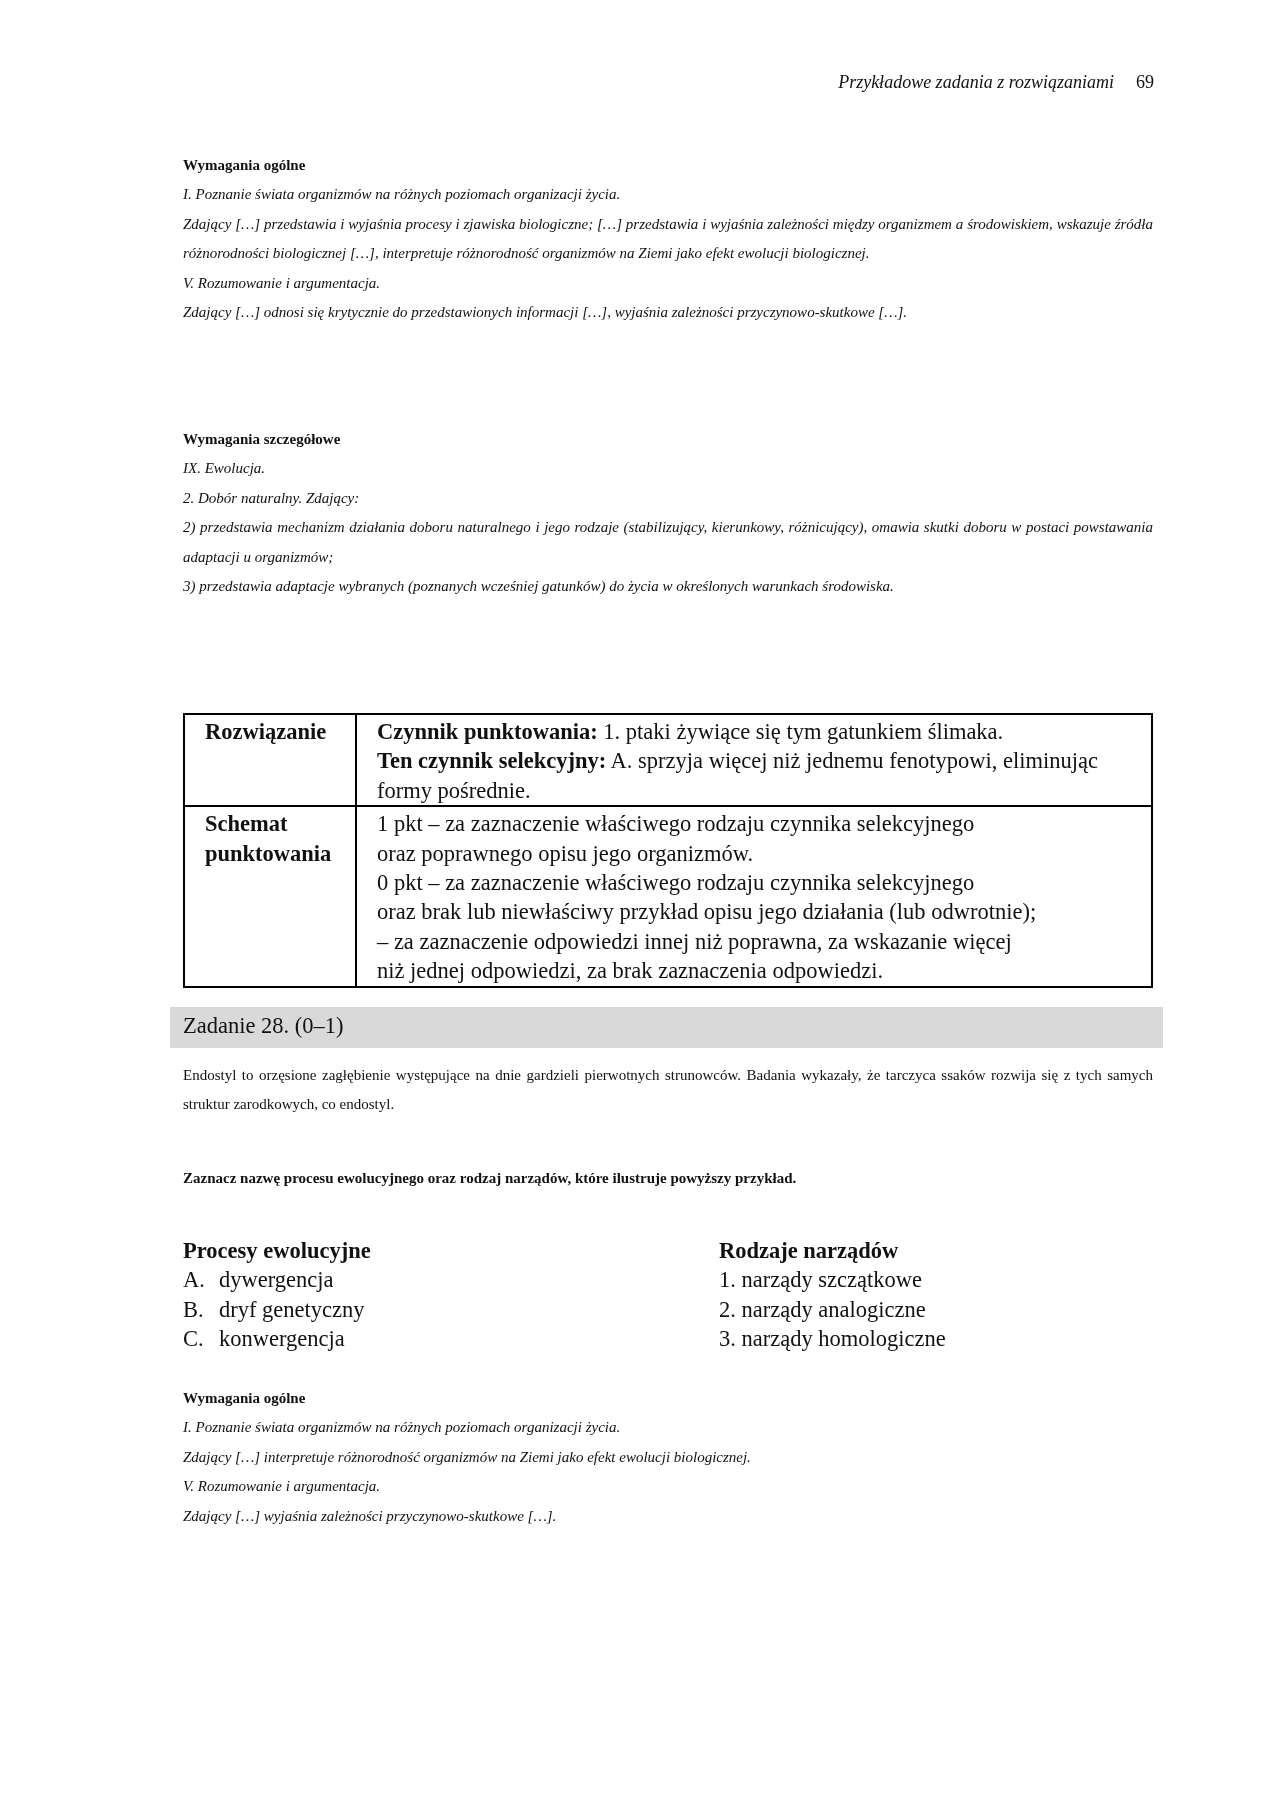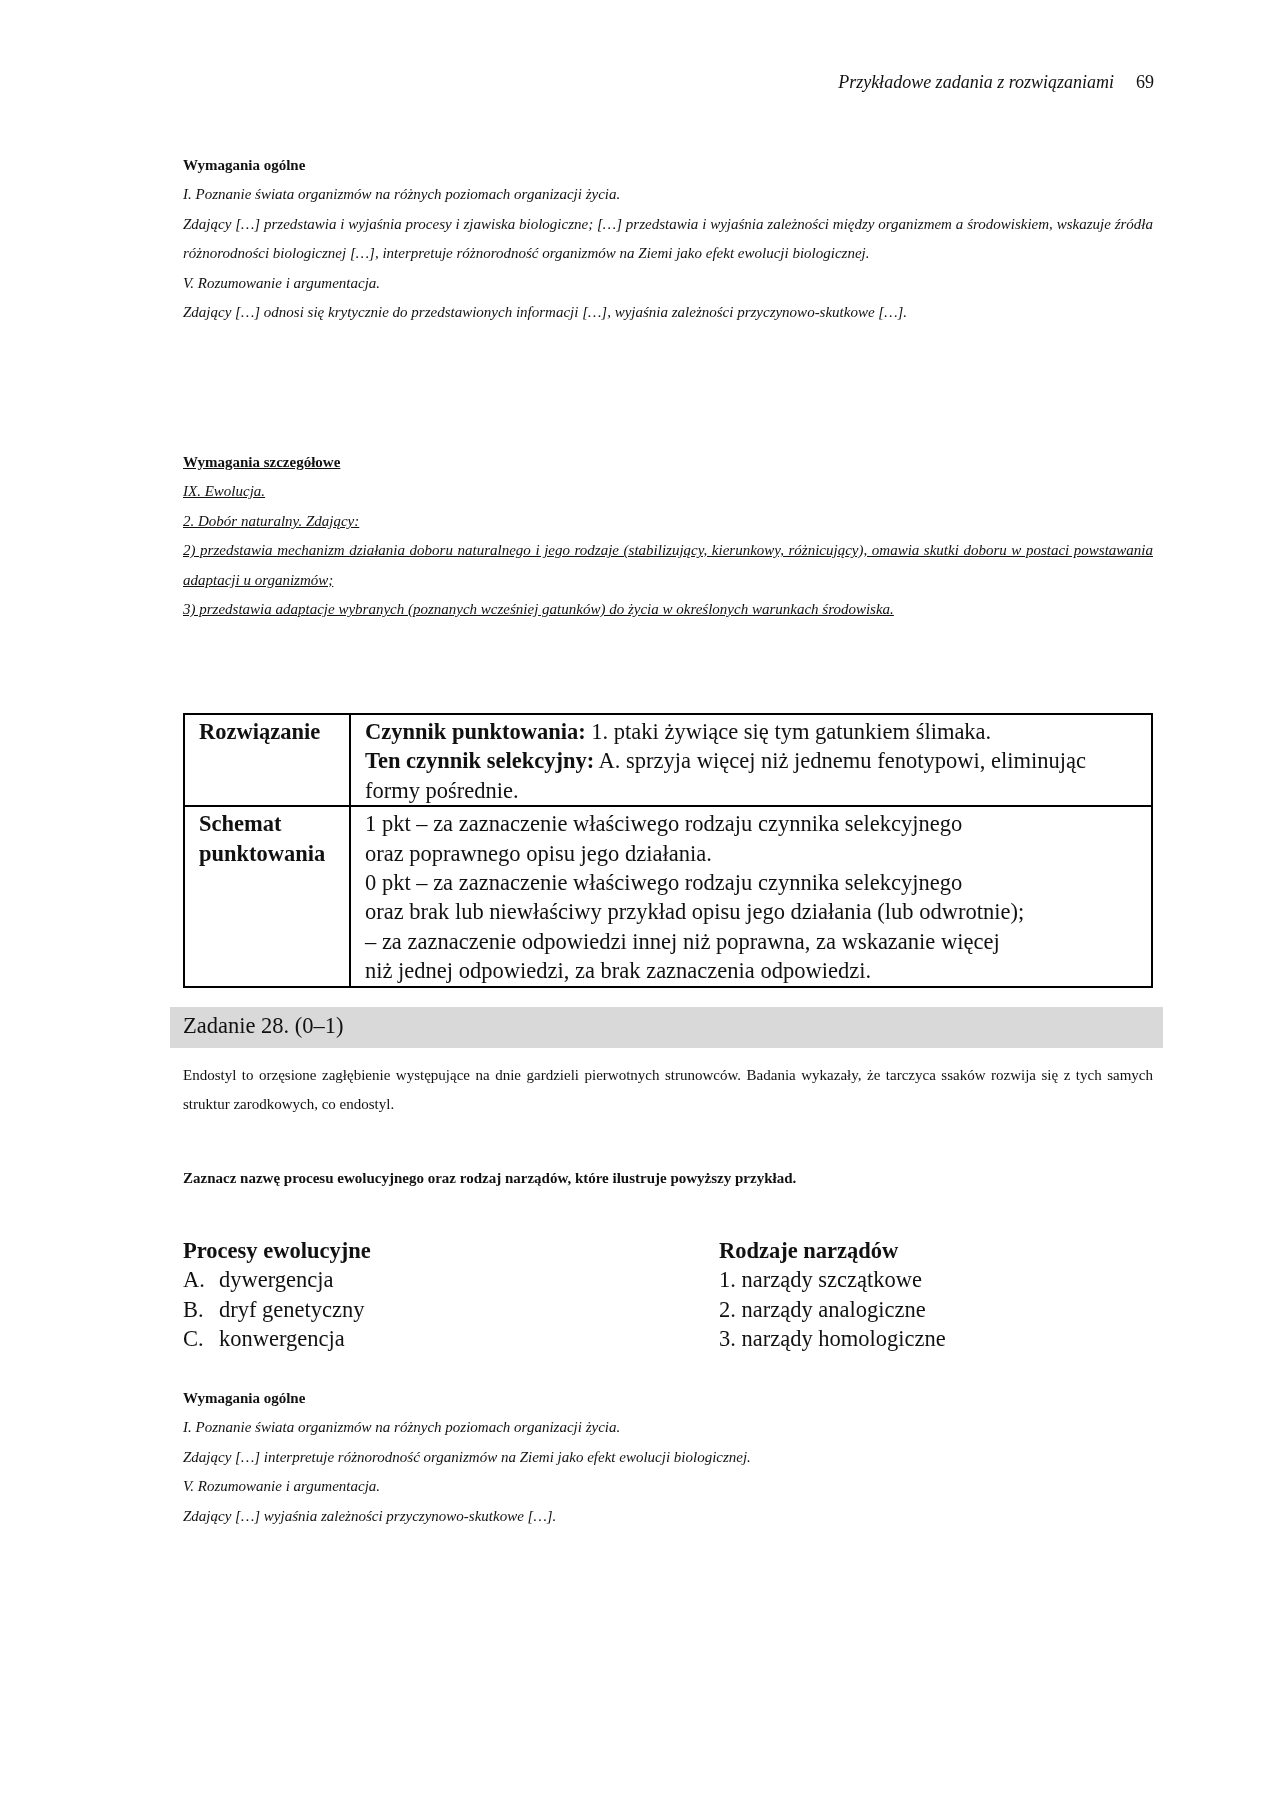--- a/index.html
+++ b/index.html
@@ -7,21 +7,21 @@
          font-family: "Liberation Serif", serif; color: #111; }
   .page { position: absolute; left: 0; top: 0; width: 1272px; height: 1800px; border-radius: 6px; }
   .running-head { position: absolute; top: 72px; right: 118px; font-size: 18px; font-style: italic; }
   .running-head .pg { font-style: normal; margin-left: 22px; }
   .block { position: absolute; left: 183px; width: 970px; font-size: 15px; line-height: 29.4px; }
   .h { font-weight: bold; }
   .i { font-style: italic; }
   .j { text-align: justify; text-align-last: left; }
   table.sol { position: absolute; left: 183px; top: 713px; width: 970px; border-collapse: collapse;
               font-size: 22.5px; line-height: 29.4px; }
-  table.sol td { border: 2px solid #000; vertical-align: top; padding: 2px 8px 0 14px; }
+  table.sol td { border: 2px solid #000; vertical-align: top; padding: 2px 8px 0 20px; }
   table.sol td.lab { width: 142px; font-weight: bold; }
   .task-band { position: absolute; left: 170px; top: 1007px; width: 993px; height: 41px; background: #d9d9d9; }
   .task-band span { position: absolute; left: 13px; top: 6px; font-size: 22.5px; font-weight: normal; }
   .cols { position: absolute; left: 183px; top: 1236px; width: 970px; font-size: 22.5px; line-height: 29.4px; }
   .col { position: absolute; top: 0; }
   .col.left { left: 0; } .col.right { left: 488px; margin-left: 48px; }
   .opt-letter { display: inline-block; width: 36px; }
 </style>
 </head>
 <body>
@@ -33,21 +33,21 @@
   </div>
 
   <div class="block" style="top:151px;">
     <div class="h">Wymagania ogólne</div>
     <div class="i">I. Poznanie świata organizmów na różnych poziomach organizacji życia.</div>
     <div class="i j">Zdający […] przedstawia i wyjaśnia procesy i zjawiska biologiczne; […] przedstawia i wyjaśnia zależności między organizmem a środowiskiem, wskazuje źródła różnorodności biologicznej […], interpretuje różnorodność organizmów na Ziemi jako efekt ewolucji biologicznej.</div>
     <div class="i">V. Rozumowanie i argumentacja.</div>
     <div class="i j">Zdający […] odnosi się krytycznie do przedstawionych informacji […], wyjaśnia zależności przyczynowo-skutkowe […].</div>
   </div>
 
-  <div class="block" style="top:448px;text-decoration:underline;">
+  <div class="block" style="top:425px;">
     <div class="h">Wymagania szczegółowe</div>
     <div class="i">IX. Ewolucja.</div>
     <div class="i">2. Dobór naturalny. Zdający:</div>
     <div class="i j">2) przedstawia mechanizm działania doboru naturalnego i jego rodzaje (stabilizujący, kierunkowy, różnicujący), omawia skutki doboru w postaci powstawania adaptacji u organizmów;</div>
     <div class="i j">3) przedstawia adaptacje wybranych (poznanych wcześniej gatunków) do życia w określonych warunkach środowiska.</div>
   </div>
 
   <table class="sol">
     <tbody>
         <tr>
@@ -57,21 +57,21 @@
         <div><b>Ten czynnik selekcyjny:</b><span> A. sprzyja więcej niż jednemu fenotypowi, eliminując formy pośrednie.</span></div>
       </td>
     </tr>
     <tr>
       <td class="lab">
         <div>Schemat</div>
         <div>punktowania</div>
       </td>
       <td>
         <div>1 pkt – za zaznaczenie właściwego rodzaju czynnika selekcyjnego</div>
-        <div>oraz poprawnego opisu jego działania.</div>
+        <div>oraz poprawnego opisu jego organizmów.</div>
         <div>0 pkt – za zaznaczenie właściwego rodzaju czynnika selekcyjnego</div>
         <div>oraz brak lub niewłaściwy przykład opisu jego działania (lub odwrotnie);</div>
         <div>– za zaznaczenie odpowiedzi innej niż poprawna, za wskazanie więcej</div>
         <div>niż jednej odpowiedzi, za brak zaznaczenia odpowiedzi.</div>
       </td>
     </tr>
   </tbody>
     </table>
 
   <div class="task-band">

